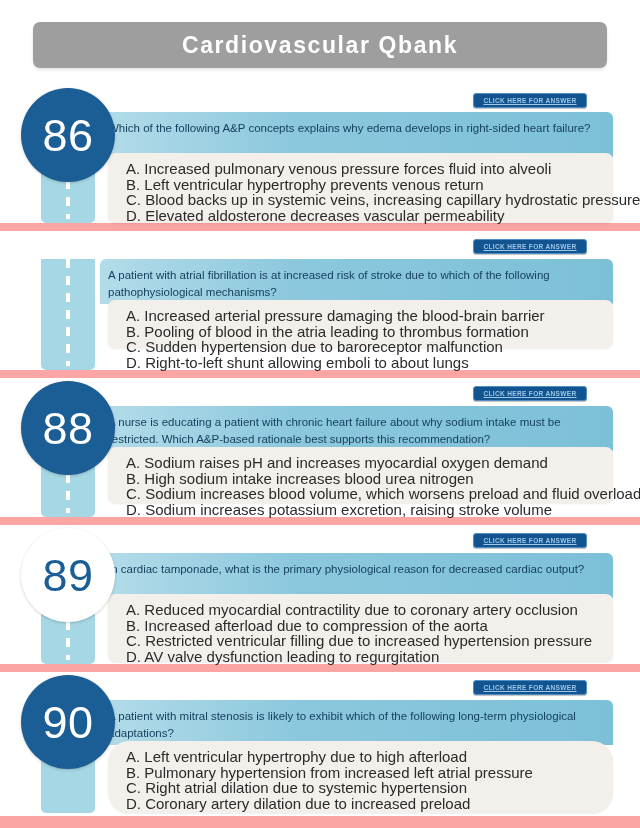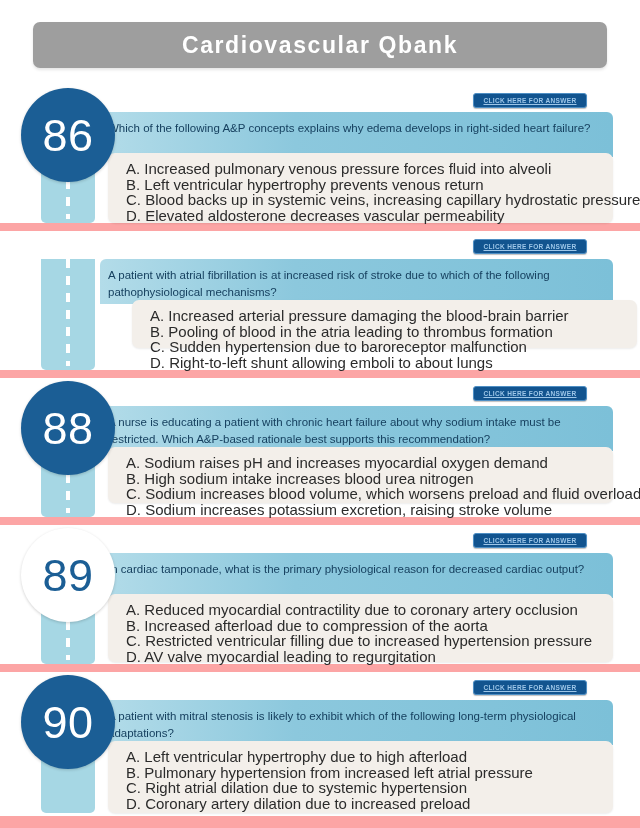--- a/index.html
+++ b/index.html
@@ -188,21 +188,21 @@
         </div>
       </div>
       <div class="slide s1">
         <div class="road" style="top: 28px; height: 111px;">
           <div class="dash"></div>
         </div>
         <div class="answer-btn" style="left: 473px; top: 8px;">
           <span class="lbl">CLICK HERE FOR ANSWER</span>
         </div>
         <div class="qbar" style="top: 28px; height: 41px;"><span>A patient with atrial fibrillation is at increased risk of stroke due to which of the following pathophysiological mechanisms?</span></div>
-        <div class="abox" style="top: 69px; height: 48px; margin-left: 24px;">
+        <div class="abox" style="top: 69px; height: 48px;">
           <div class="opt">A. Increased arterial pressure damaging the blood-brain barrier</div>
           <div class="opt">B. Pooling of blood in the atria leading to thrombus formation</div>
           <div class="opt">C. Sudden hypertension due to baroreceptor malfunction</div>
           <div class="opt">D. Right-to-left shunt allowing emboli to about lungs</div>
         </div>
       </div>
       <div class="slide s2">
         <div class="road" style="top: 28px; height: 111px;">
           <div class="dash"></div>
         </div>
@@ -225,33 +225,33 @@
           <div class="dash"></div>
         </div>
         <div class="answer-btn" style="left: 473px; top: 8px;">
           <span class="lbl">CLICK HERE FOR ANSWER</span>
         </div>
         <div class="qbar" style="top: 28px; height: 41px;"><span>In cardiac tamponade, what is the primary physiological reason for decreased cardiac output?</span></div>
         <div class="abox" style="top: 69px; height: 68px;">
           <div class="opt">A. Reduced myocardial contractility due to coronary artery occlusion</div>
           <div class="opt">B. Increased afterload due to compression of the aorta</div>
           <div class="opt">C. Restricted ventricular filling due to increased hypertension pressure</div>
-          <div class="opt">D. AV valve myocardial leading to regurgitation</div>
+          <div class="opt">D. AV valve dysfunction leading to regurgitation</div>
         </div>
         <div class="num-circle light" style="top: 3px;">
           <span class="num">89</span>
         </div>
       </div>
       <div class="slide s4">
         <div class="road" style="top: 28px; height: 113px;"></div>
         <div class="answer-btn" style="left: 473px; top: 8px;">
           <span class="lbl">CLICK HERE FOR ANSWER</span>
         </div>
         <div class="qbar" style="top: 28px; height: 41px;"><span>A patient with mitral stenosis is likely to exhibit which of the following long-term physiological adaptations?</span></div>
-        <div class="abox" style="top: 69px; height: 72px;">
+        <div class="abox" style="top: 69px; height: 72px; border-radius: 21px;">
           <div class="opt">A. Left ventricular hypertrophy due to high afterload</div>
           <div class="opt">B. Pulmonary hypertension from increased left atrial pressure</div>
           <div class="opt">C. Right atrial dilation due to systemic hypertension</div>
           <div class="opt">D. Coronary artery dilation due to increased preload</div>
         </div>
         <div class="num-circle dark" style="top: 3px;">
           <span class="num">90</span>
         </div>
       </div>
     </div>

